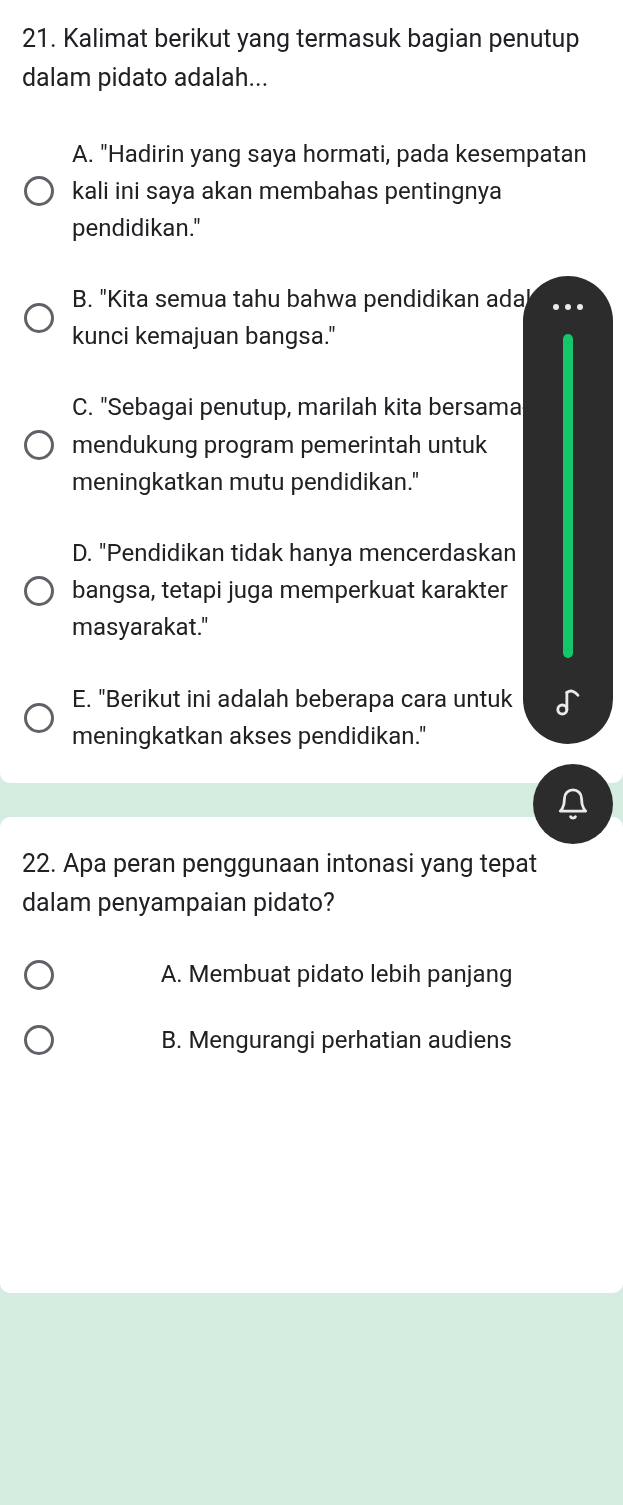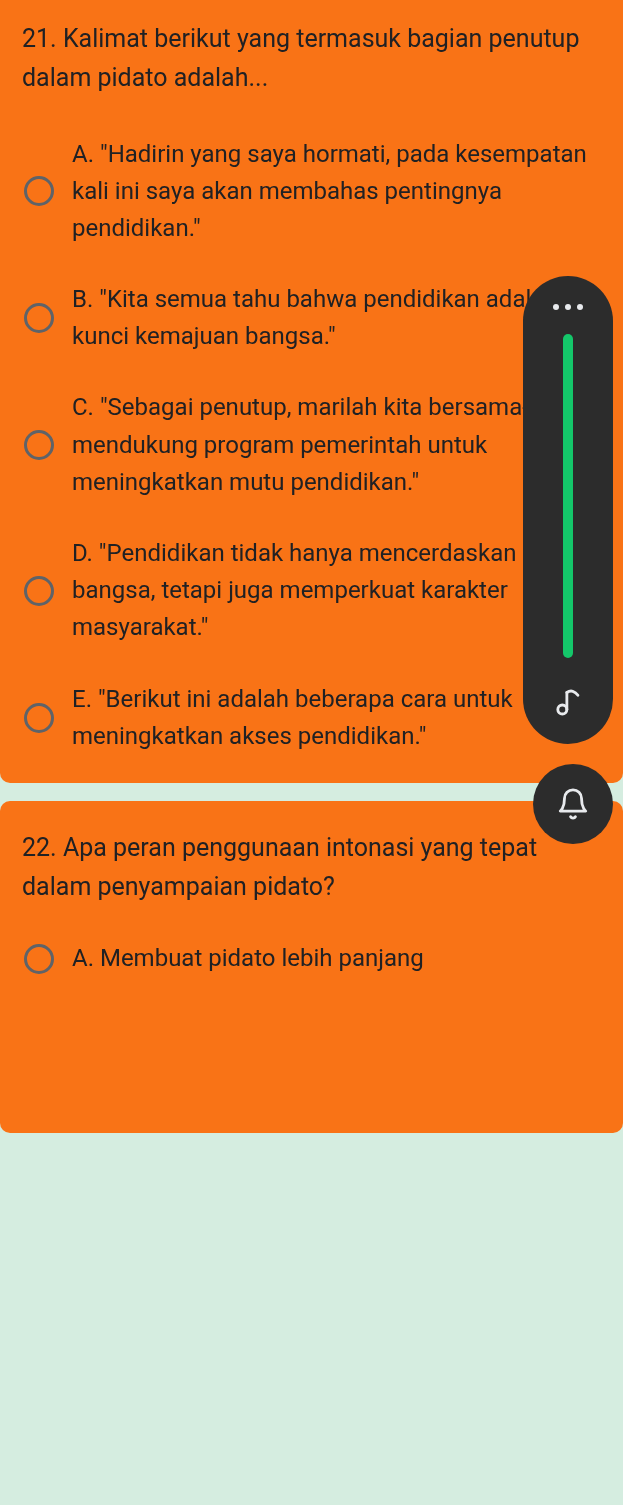--- a/index.html
+++ b/index.html
@@ -3,24 +3,24 @@
 <meta charset="utf-8">
 <style>
   * { box-sizing: border-box; margin: 0; padding: 0; }
   body {
     font-family: Roboto, Arial, sans-serif;
     background: #d5ede0;
     width: 623px;
     color: #202124;
   }
   .card {
-    background: #f97316;
+    background: #ffffff;
     border-radius: 0 0 10px 10px;
     padding: 20px 22px 28px 22px;
-    margin-bottom: 18px;
+    margin-bottom: 34px;
   }
   .card + .card {
     border-radius: 10px;
     padding-top: 28px;
   }
   .question {
     font-size: 25px;
     line-height: 1.55;
     margin-bottom: 38px;
   }
@@ -41,21 +41,21 @@
     height: 30px;
     border: 3px solid #5f6368;
     border-radius: 50%;
     margin-left: 2px;
   }
   .option-text {
     font-size: 24px;
     line-height: 1.55;
     flex: 1;
   }
-  .q22 .options { gap: 28px; }
+  .q22 .options { gap: 28px; text-align: center; }
   .q22 .question { margin-bottom: 34px; }
 
   
   .volume-pill {
     position: absolute;
     top: 276px;
     right: 10px;
     width: 90px;
     height: 468px;
     background: #2c2c2c;
@@ -121,26 +121,30 @@
       <span class="radio"></span>
       <span class="option-text">D. "Pendidikan tidak hanya mencerdaskan bangsa, tetapi juga memperkuat karakter masyarakat."</span>
     </label>
     <label class="option">
       <span class="radio"></span>
       <span class="option-text">E. "Berikut ini adalah beberapa cara untuk meningkatkan akses pendidikan."</span>
     </label>
   </div>
 </div>
 
-<div class="card q22 partial-cut" style="height:332px;">
+<div class="card q22 partial-cut" style="height:476px;">
   <div class="question">22.  Apa peran penggunaan intonasi yang tepat dalam penyampaian pidato?</div>
   <div class="options">
     <label class="option">
       <span class="radio"></span>
       <span class="option-text">A. Membuat pidato lebih panjang</span>
+    </label>
+    <label class="option">
+      <span class="radio"></span>
+      <span class="option-text">B. Mengurangi perhatian audiens</span>
     </label>
   </div>
 </div>
 
 <div class="volume-pill">
   <div class="dots">
     <span></span>
       <span></span>
       <span></span>
   </div>

